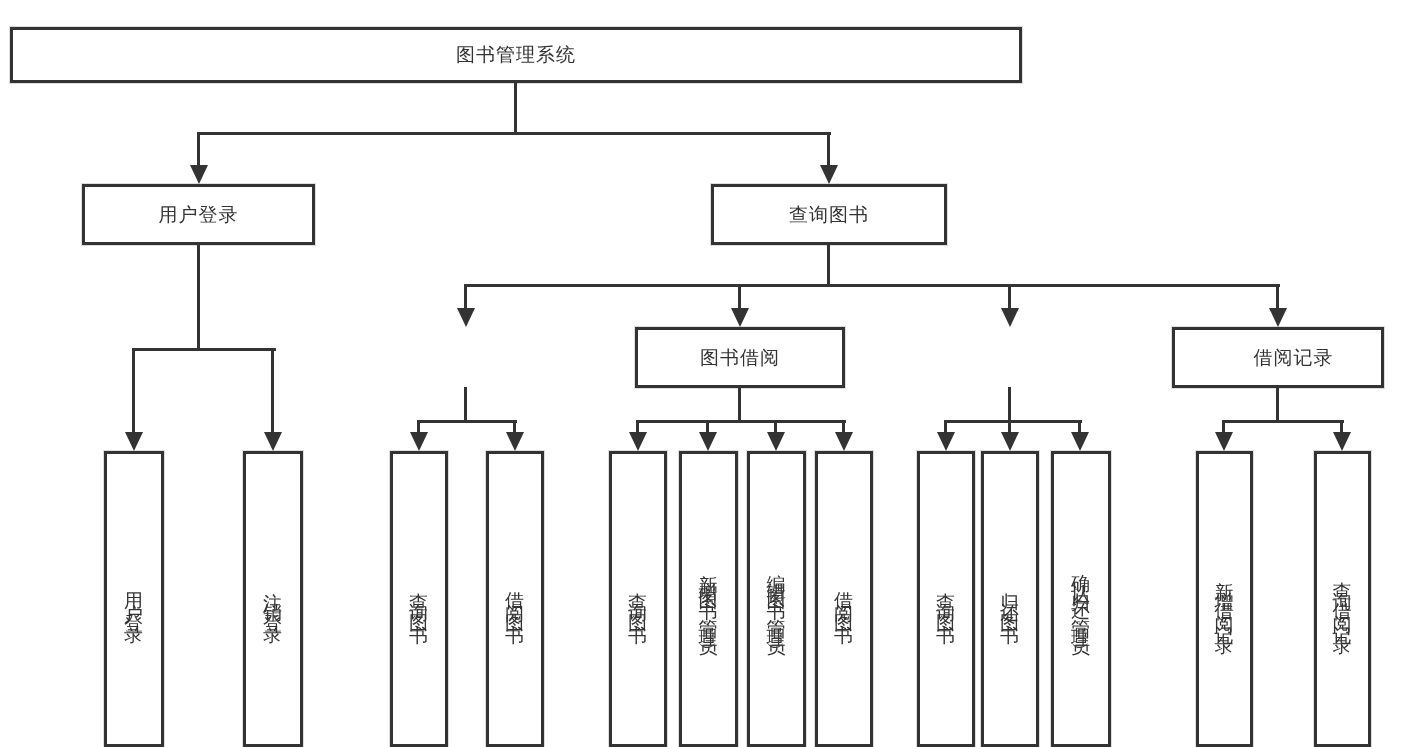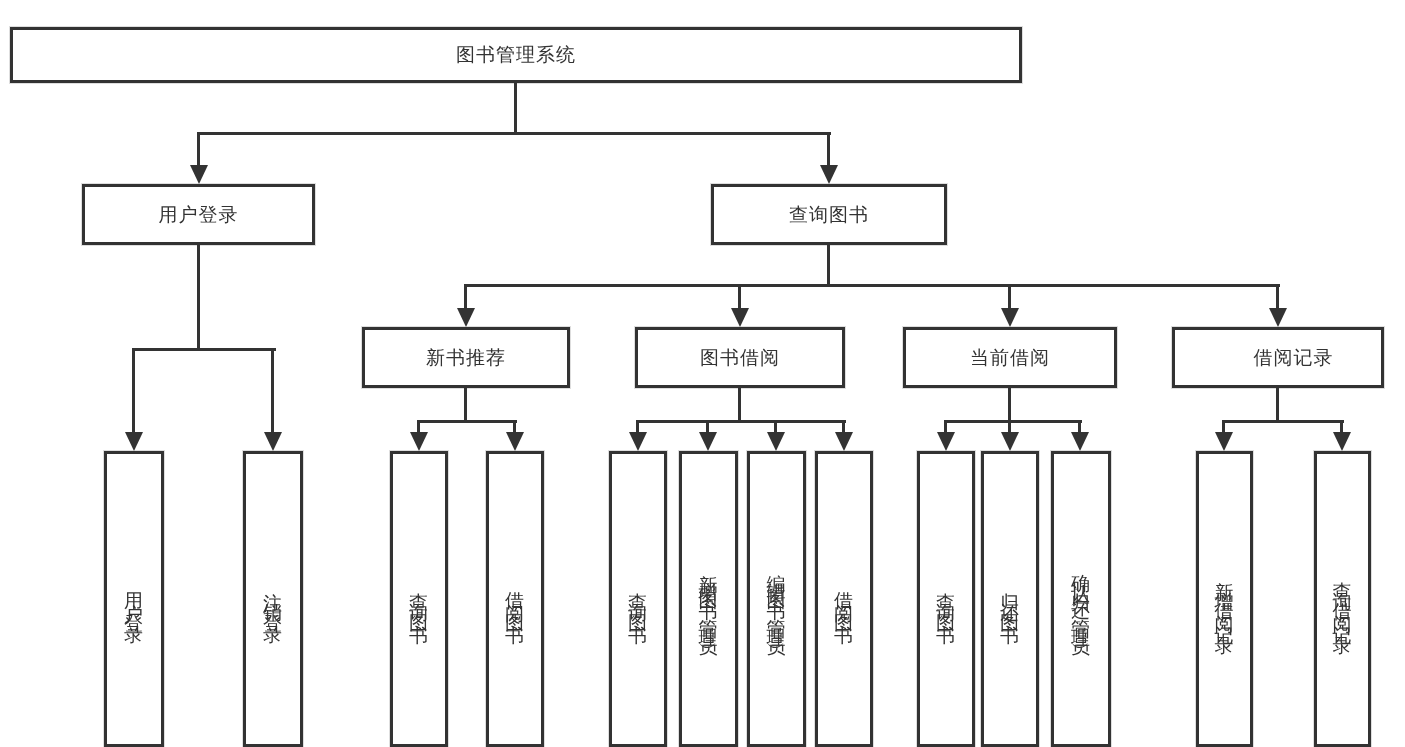--- a/index.html
+++ b/index.html
@@ -99,28 +99,22 @@
   <div class="line" style="left:464px; top:270px; width:816px; height:3px;"></div>
   <div class="line" style="left:464px; top:270px; width:3px; height:26px;"></div>
   <div class="arrowhead" style="left:457px; top:294px;"></div>
   <div class="line" style="left:738px; top:270px; width:3px; height:26px;"></div>
   <div class="arrowhead" style="left:731px; top:294px;"></div>
   <div class="line" style="left:1008px; top:270px; width:3px; height:26px;"></div>
   <div class="arrowhead" style="left:1001px; top:294px;"></div>
   <div class="line" style="left:1276px; top:270px; width:3px; height:26px;"></div>
   <div class="arrowhead" style="left:1269px; top:294px;"></div>
 
-  <div class="box" style="left:362px; top:313px; width:208px; height:61px;">
-    <span class="hlabel">新书推荐</span>
-  </div>
   <div class="box" style="left:635px; top:313px; width:210px; height:61px;justify-content:center;">
     <span class="hlabel">图书借阅</span>
-  </div>
-  <div class="box" style="left:903px; top:313px; width:214px; height:61px;">
-    <span class="hlabel">当前借阅</span>
   </div>
   <div class="box" style="left:1172px; top:313px; width:212px; height:61px;padding-left:31px;">
     <span class="hlabel">借阅记录</span>
   </div>
 
   <div class="line" style="left:464px; top:373px; width:3px; height:35px;"></div>
   <div class="line" style="left:417px; top:406px; width:100px; height:3px;"></div>
   <div class="line" style="left:417px; top:406px; width:3px; height:14px;"></div>
   <div class="arrowhead" style="left:410px; top:418px;"></div>
   <div class="line" style="left:513px; top:406px; width:3px; height:14px;"></div>

